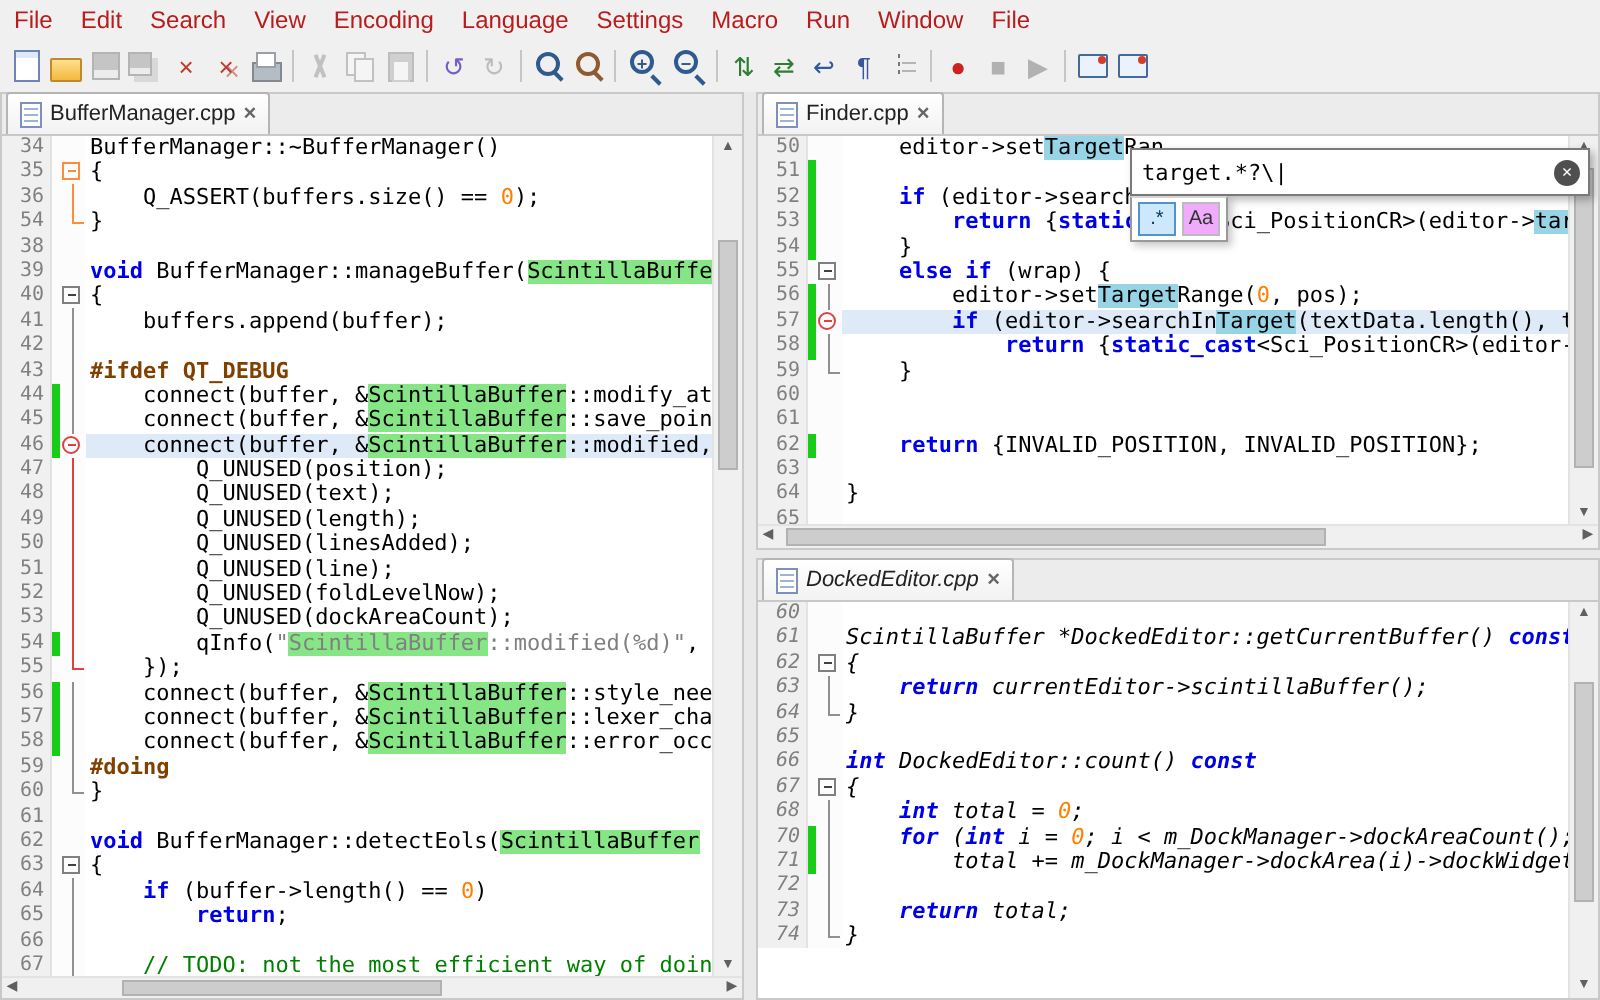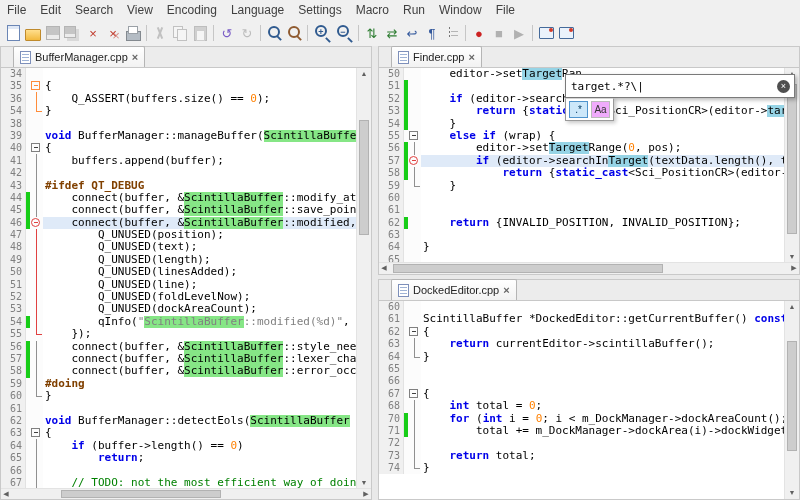--- a/index.html
+++ b/index.html
@@ -1,20 +1,20 @@
 <!DOCTYPE html>
 <html><head>
 <meta charset="utf-8">
 <style>
   html,body{margin:0;padding:0;width:800px;height:500px;overflow:hidden;
     font-family:"Liberation Sans",sans-serif;background:#f0f0f0;}
   .window{position:relative;width:800px;height:500px;background:#f0f0f0;}
 
   
-  .menubar{height:20px;display:flex;align-items:center;background:#f0f0f0;font-size:12px;color:#404040;}
+  .menubar{height:20px;display:flex;align-items:center;background:#f0f0f0;font-size:12px;color:#b91c1c;}
   .mitem{padding:2px 7px;cursor:default;}
 
   
   .toolbar{height:26px;display:flex;align-items:center;background:#f0f0f0;padding-left:3px;border-bottom:1px solid #dcdcdc;}
   .ticon{width:20px;height:20px;display:flex;align-items:center;justify-content:center;
          font-size:13px;position:relative;flex:none;}
   .ticon.dis{opacity:.38;filter:grayscale(1);}
   .tsep{width:1px;height:16px;background:#c6c6c6;margin:0 3px;flex:none;}
   .k-page::before{content:"";width:11px;height:14px;background:#fff;border:1px solid #6b86b5;
       box-shadow:inset 0 3px 0 #dfe8f6;}
@@ -46,23 +46,23 @@
   .k-monitor::before{content:"";width:13px;height:10px;border:1px solid #456a9a;background:#eaf2fb;border-radius:1px;}
   .k-monitor::after{content:"";position:absolute;right:3px;top:5px;width:4px;height:4px;background:#d43c2a;border-radius:50%;}
 
   
   .main{position:absolute;top:46px;left:0;right:0;bottom:0;background:#e9e9e9;}
   .pane{position:absolute;background:#fff;border:1px solid #c9c9c9;box-sizing:border-box;}
   #pane-left{left:0;top:0;width:372px;bottom:0;}
   .vsplit{position:absolute;left:372px;top:0;width:6px;bottom:0;background:#e9e9e9;}
   #pane-top{left:378px;top:0;right:0;height:229px;}
   .hsplit{position:absolute;left:378px;top:229px;right:0;height:4px;background:#e9e9e9;}
-  #pane-bottom{left:378px;top:233px;right:0;bottom:0;}
-
-  .tabbar{height:21px;background:#ececec;border-bottom:1px solid #c8c8c8;display:flex;align-items:flex-end;padding-left:12px;box-sizing:border-box;}
+  #pane-bottom{left:378px;top:233px;right:0;bottom:0;font-style:italic;}
+
+  .tabbar{height:21px;background:#ececec;border-bottom:1px solid #c8c8c8;display:flex;align-items:flex-end;padding-left:2px;box-sizing:border-box;}
   .tab{display:flex;align-items:center;gap:4px;height:20px;padding:0 6px;font-size:11px;color:#222;
        background:linear-gradient(#fff,#f2f2f2);border:1px solid #b5b5b5;border-bottom:none;border-radius:2px 2px 0 0;}
   .docicon{width:9px;height:11px;background:#fff;border:1px solid #7d8fba;position:relative;flex:none;}
   .docicon::before{content:"";position:absolute;left:1px;right:1px;top:2px;height:7px;
        background:repeating-linear-gradient(to bottom,#9fb3d6 0 1px,transparent 1px 3px);}
   .tab-close{font-size:11px;line-height:10px;color:#666;font-weight:bold;}
 
   .code-area{position:absolute;left:0;right:0;top:21px;bottom:0;background:#fff;overflow:hidden;}
   #pane-left .code-area{bottom:10px;}
   #pane-top .code-area{bottom:11px;}
@@ -194,20 +194,21 @@
             <span>BufferManager.cpp</span>
             <span class="tab-close">×</span>
           </div>
         </div>
       <div class="code-area">
         <div class="lines">
             <div class="ln">
               <span class="num">34</span>
               <span class="bar"></span>
               <span class="fold"></span>
+              <span class="codeln"><span>BufferManager::~BufferManager()</span></span>
             </div>
             <div class="ln">
               <span class="num">35</span>
               <span class="bar"></span>
               <span class="fold f-boxo">
                 <i class="fbox"></i>
               </span>
               <span class="codeln"><span>{</span></span>
             </div>
             <div class="ln">
@@ -605,20 +606,21 @@
             <div class="ln">
               <span class="num">65</span>
               <span class="bar"></span>
               <span class="fold"></span>
               <span class="codeln"></span>
             </div>
             <div class="ln">
               <span class="num">66</span>
               <span class="bar"></span>
               <span class="fold"></span>
+              <span class="codeln"><span class="t-k">int</span><span> DockedEditor::count() </span><span class="t-k">const</span></span>
             </div>
             <div class="ln">
               <span class="num">67</span>
               <span class="bar"></span>
               <span class="fold f-box">
                 <i class="fbox"></i>
               </span>
               <span class="codeln"><span>{</span></span>
             </div>
             <div class="ln">

